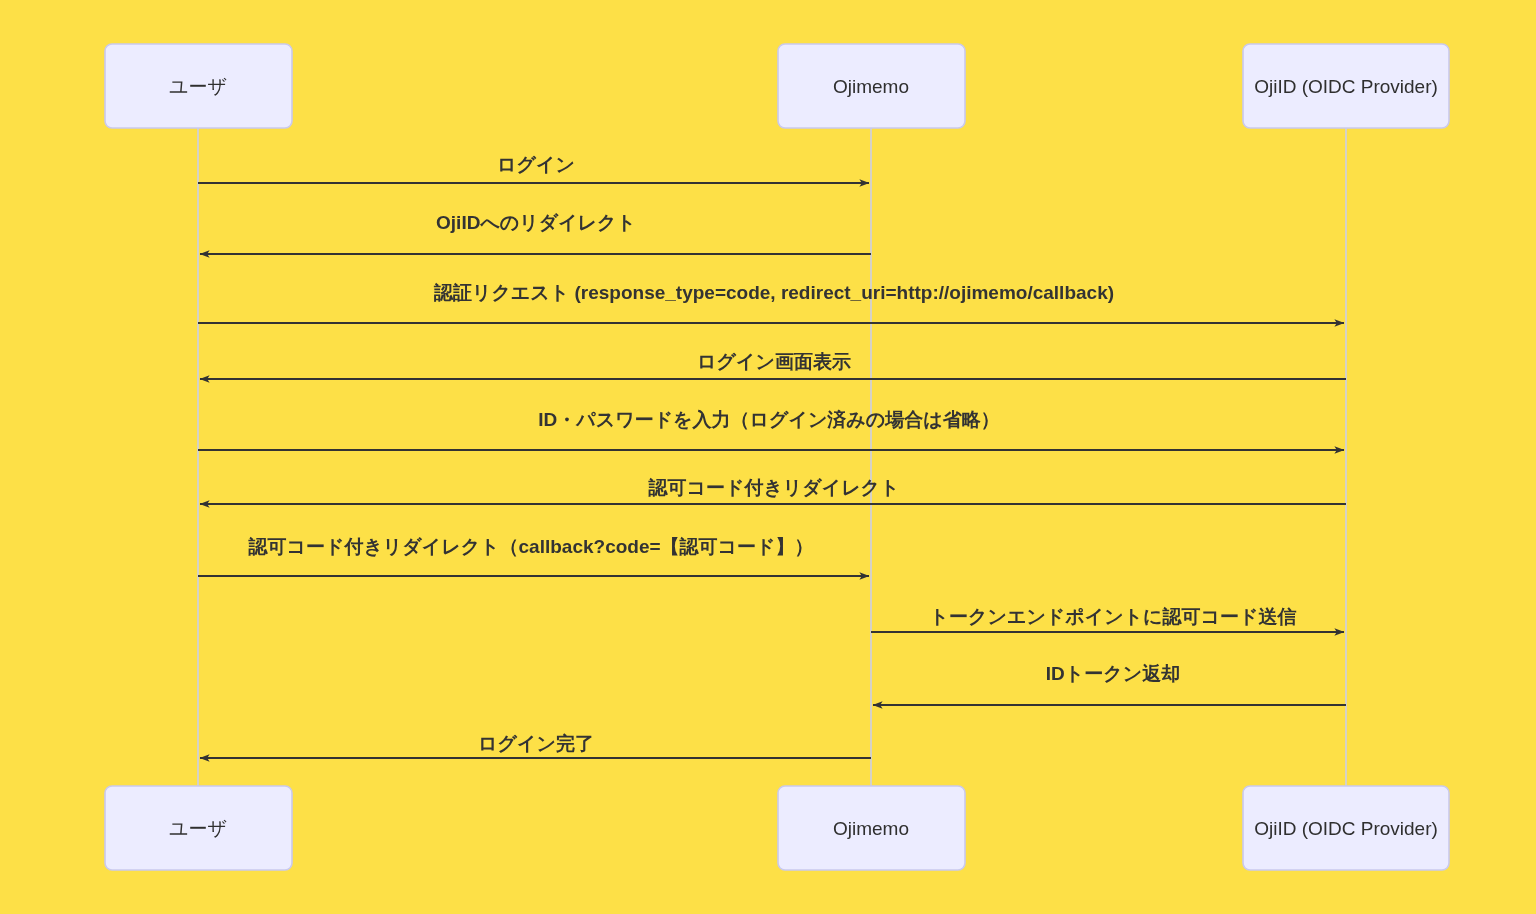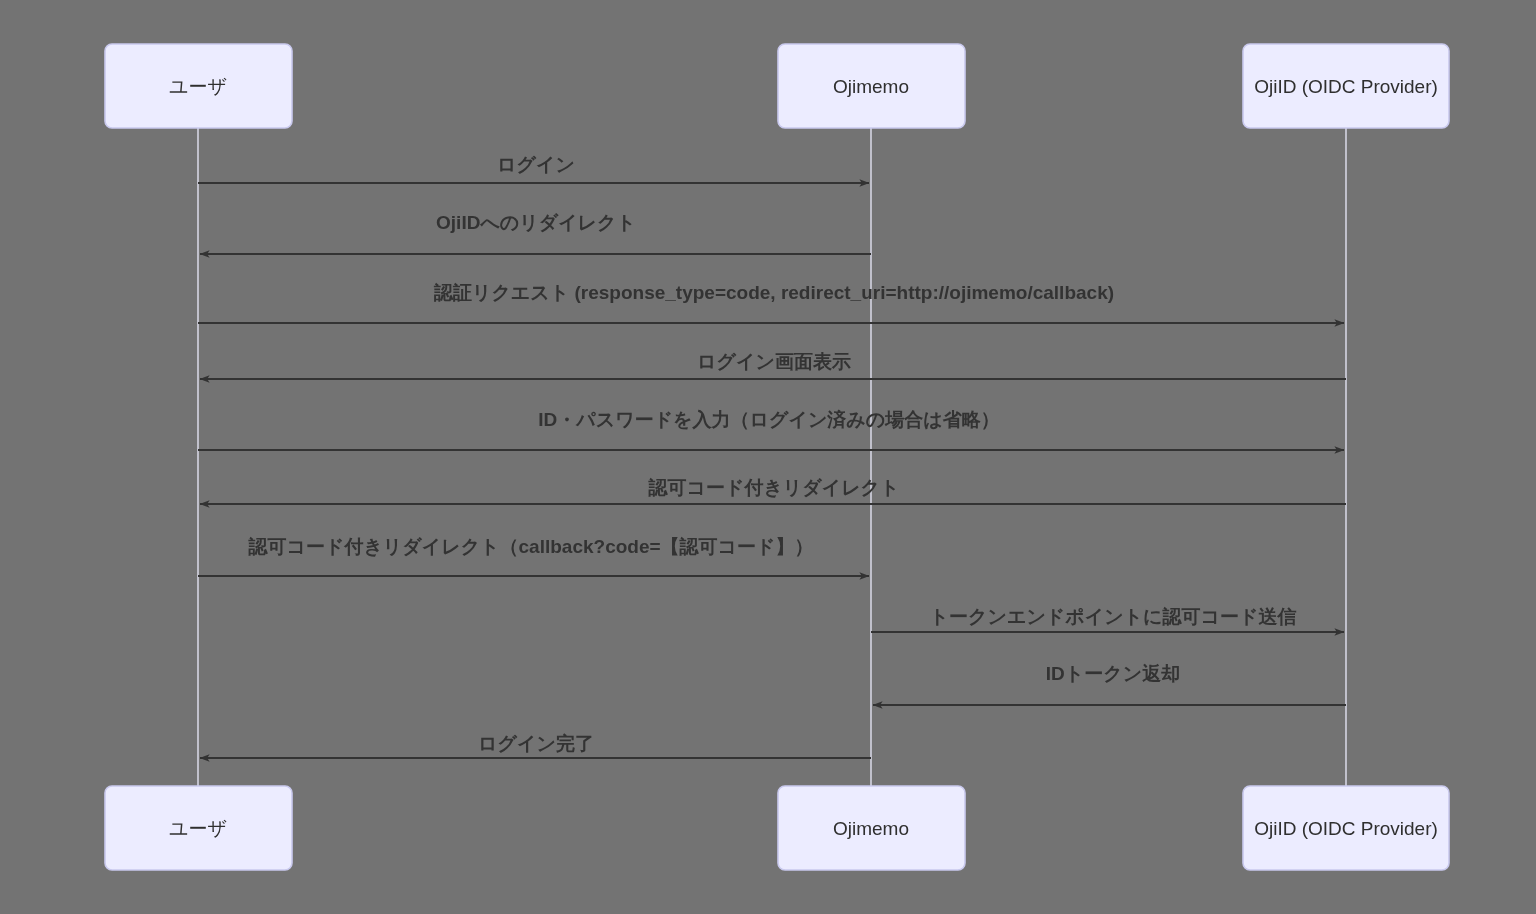--- a/index.html
+++ b/index.html
@@ -11,21 +11,21 @@
   body {
     width: 1536px;
     height: 914px;
     font-family: "Liberation Sans", "DejaVu Sans", sans-serif;
     overflow: hidden;
   }
   #diagram-root {
     position: relative;
     width: 1536px;
     height: 914px;
-    background: #737373;
+    background: #fde047;
   }
   svg#seq-svg {
     position: absolute;
     left: 0;
     top: 0;
     width: 1536px;
     height: 914px;
     display: block;
   }
   .actor-box {

